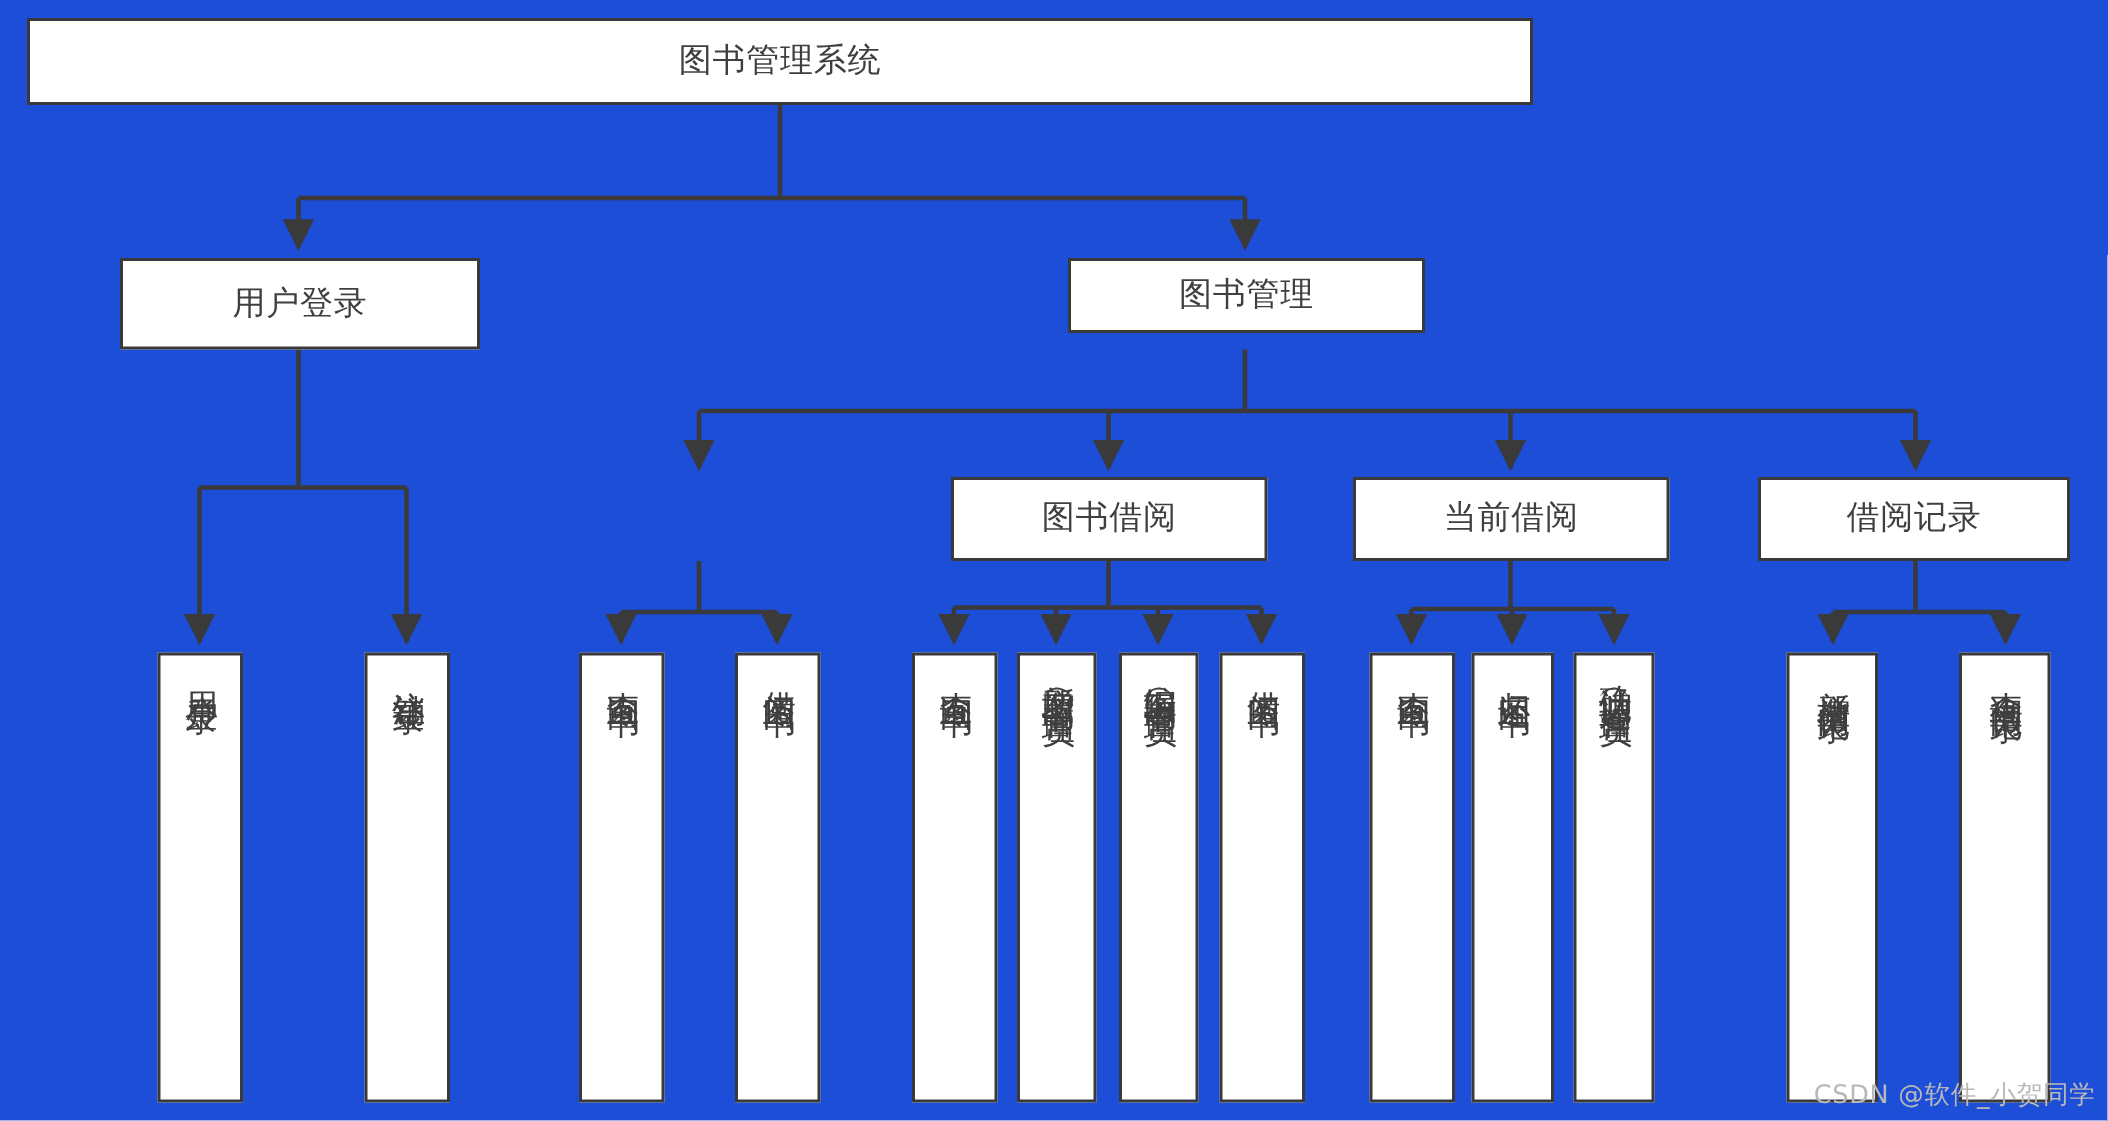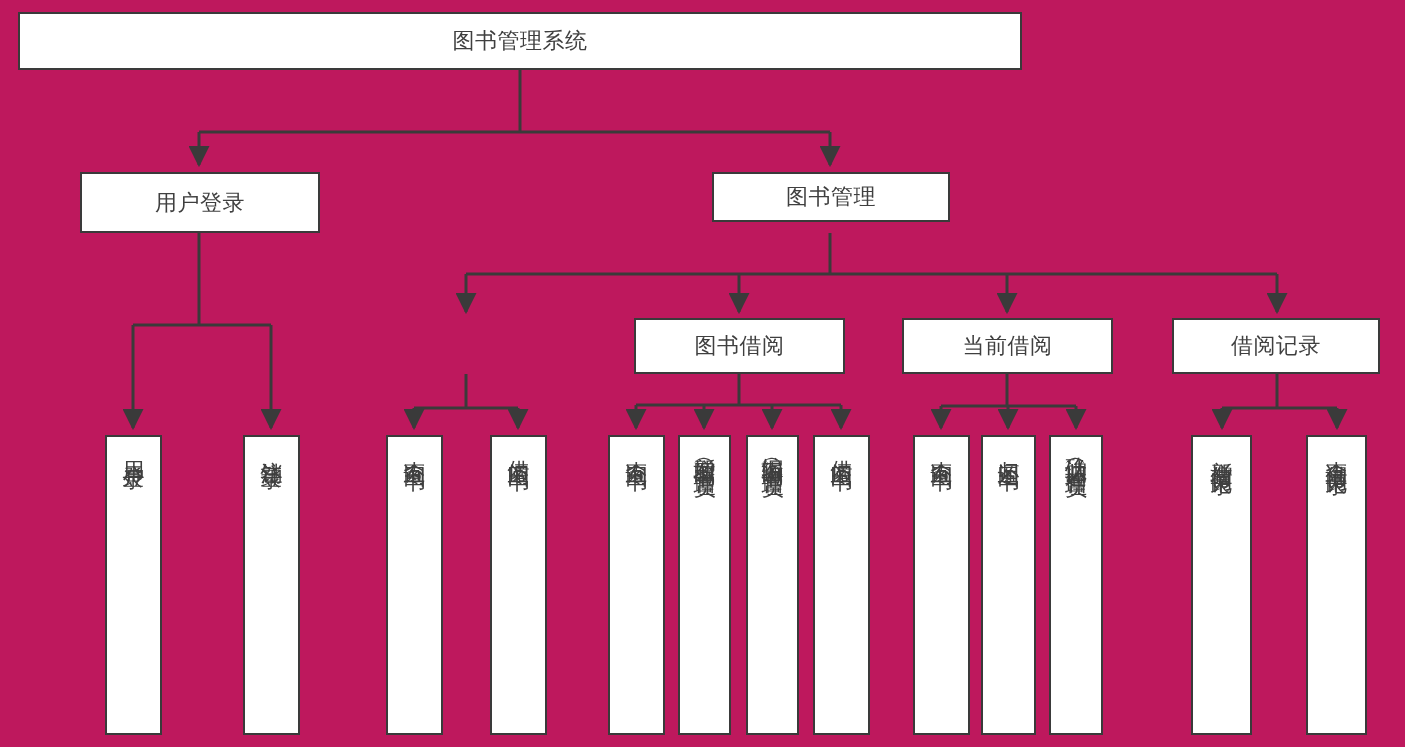--- a/index.html
+++ b/index.html
@@ -8,21 +8,21 @@
     padding: 0;
     background: #ffffff;
   }
   body {
     font-family: "DejaVu Sans", "Liberation Sans", sans-serif;
   }
   #diagram-root {
     position: relative;
     width: 1405px;
     height: 747px;
-    background: #be185d;
+    background: #1d4ed8;
     overflow: hidden;
   }
   #edge-layer {
     position: absolute;
     left: 0;
     top: 0;
     width: 1405px;
     height: 747px;
     pointer-events: none;
   }
@@ -204,14 +204,15 @@
   </div>
 
   <div class="node vertical" style="left:1191px; top:435px; width:61px; height:300px;">
     <span class="node-label">新增借阅记录</span>
   </div>
 
   <div class="node vertical" style="left:1306px; top:435px; width:61px; height:300px;">
     <span class="node-label">查询借阅记录</span>
   </div>
 
+  <div id="watermark">CSDN @软件_小贺同学</div>
 
 </div>
 
 </body></html>

